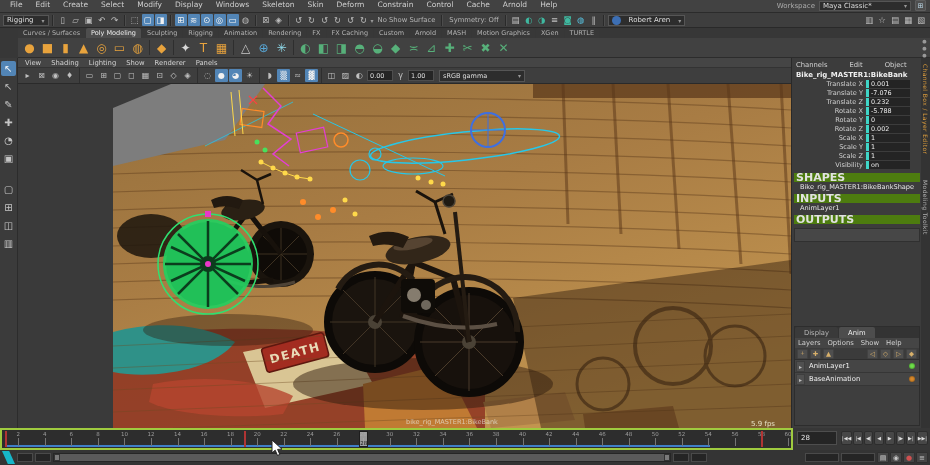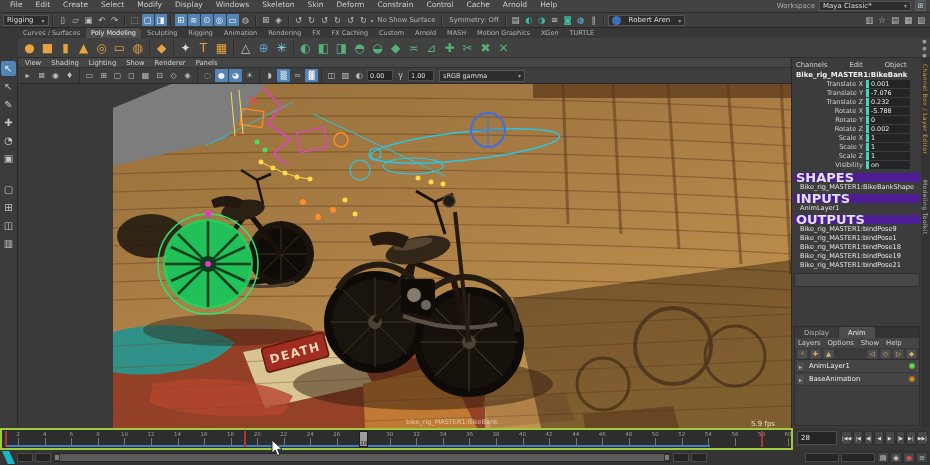--- a/index.html
+++ b/index.html
@@ -53,21 +53,21 @@
 #vtabs{position:absolute;right:0;top:0;width:9px;bottom:0;background:#333;display:flex;flex-direction:column;gap:26px;padding-top:6px;align-items:center}
 .vtab{writing-mode:vertical-rl;font-size:6px;letter-spacing:.4px;white-space:nowrap}
 #cb{position:absolute;left:2px;top:2px;right:10px}
 #cb-menus{display:flex;gap:22px;height:10px;align-items:center;padding:0 2px}
 .cb-menu{font-size:6.8px;color:#d4d4d4}
 #cb-object{font-size:7px;color:#f0f0f0;height:10px;display:flex;align-items:center;padding-left:2px;font-weight:bold}
 #cb-rows{position:relative}
 .ch-row{display:flex;height:9px;align-items:flex-start}
 .ch-label{width:72px;text-align:right;padding-right:3px;font-size:6.6px;color:#cfcfcf;white-space:nowrap}
 .ch-val{width:44px;height:8px;background:#242424;border-left:3px solid #3fd6c8;font-size:6.4px;color:#eee;display:flex;align-items:center;padding-left:2px}
-.cb-header{font-size:13px;font-weight:bold;color:#e2e2e2;background:#4c1d95;height:9px;display:flex;align-items:center;padding-left:2px;margin-top:3px}
+.cb-header{font-size:11px;font-weight:bold;color:#e2e2e2;background:#4d7c0f;height:9px;display:flex;align-items:center;padding-left:2px;margin-top:3px}
 .cb-node{font-size:6.6px;color:#e6e6e6;height:9px;display:flex;align-items:center;padding-left:6px;white-space:nowrap}
 #cb-bottom{height:14px;background:#474747;margin-top:4px;border:1px solid #303030}
 
 #layered{position:absolute;left:2px;right:10px;top:268px;bottom:2px;background:#3e3e3e;border:1px solid #2d2d2d}
 #le-tabs{display:flex;height:11px;gap:1px;background:#333}
 .le-tab{padding:0 9px;background:#3a3a3a;font-size:6.8px;display:flex;align-items:center;color:#b8b8b8;border-radius:2px 2px 0 0}
 .le-tab.on{background:#4d4d4d;color:#efefef}
 #le-menus{display:flex;gap:7px;height:10px;align-items:center;background:#454545;padding:0 3px}
 .le-menu{font-size:6.8px;color:#d2d2d2}
 #le-toolbar{height:12px;display:flex;align-items:center;gap:2px;padding:0 2px;background:#3b3b3b;border-bottom:1px solid #2e2e2e}
@@ -576,28 +576,20 @@
         <div class="ch-row">
           <span class="ch-label">Visibility</span>
           <span class="ch-val">on</span>
         </div>
       </div>
     <div class="cb-header">SHAPES</div>
     <div class="cb-node">Bike_rig_MASTER1:BikeBankShape</div>
     <div class="cb-header">INPUTS</div>
     <div class="cb-node">AnimLayer1</div>
     <div class="cb-header">OUTPUTS</div>
-    <div>
-
-    <div class="cb-node">Bike_rig_MASTER1:bindPose9</div>
-        <div class="cb-node">Bike_rig_MASTER1:bindPose1</div>
-        <div class="cb-node">Bike_rig_MASTER1:bindPose18</div>
-        <div class="cb-node">Bike_rig_MASTER1:bindPose19</div>
-        <div class="cb-node">Bike_rig_MASTER1:bindPose21</div>
-      </div>
     <div id="cb-bottom"></div>
   </div>
 
   <div id="layered">
     <div id="le-tabs">
 
     <span class="le-tab">Display</span>
         <span class="le-tab on">Anim</span>
       </div>
     <div id="le-menus">

